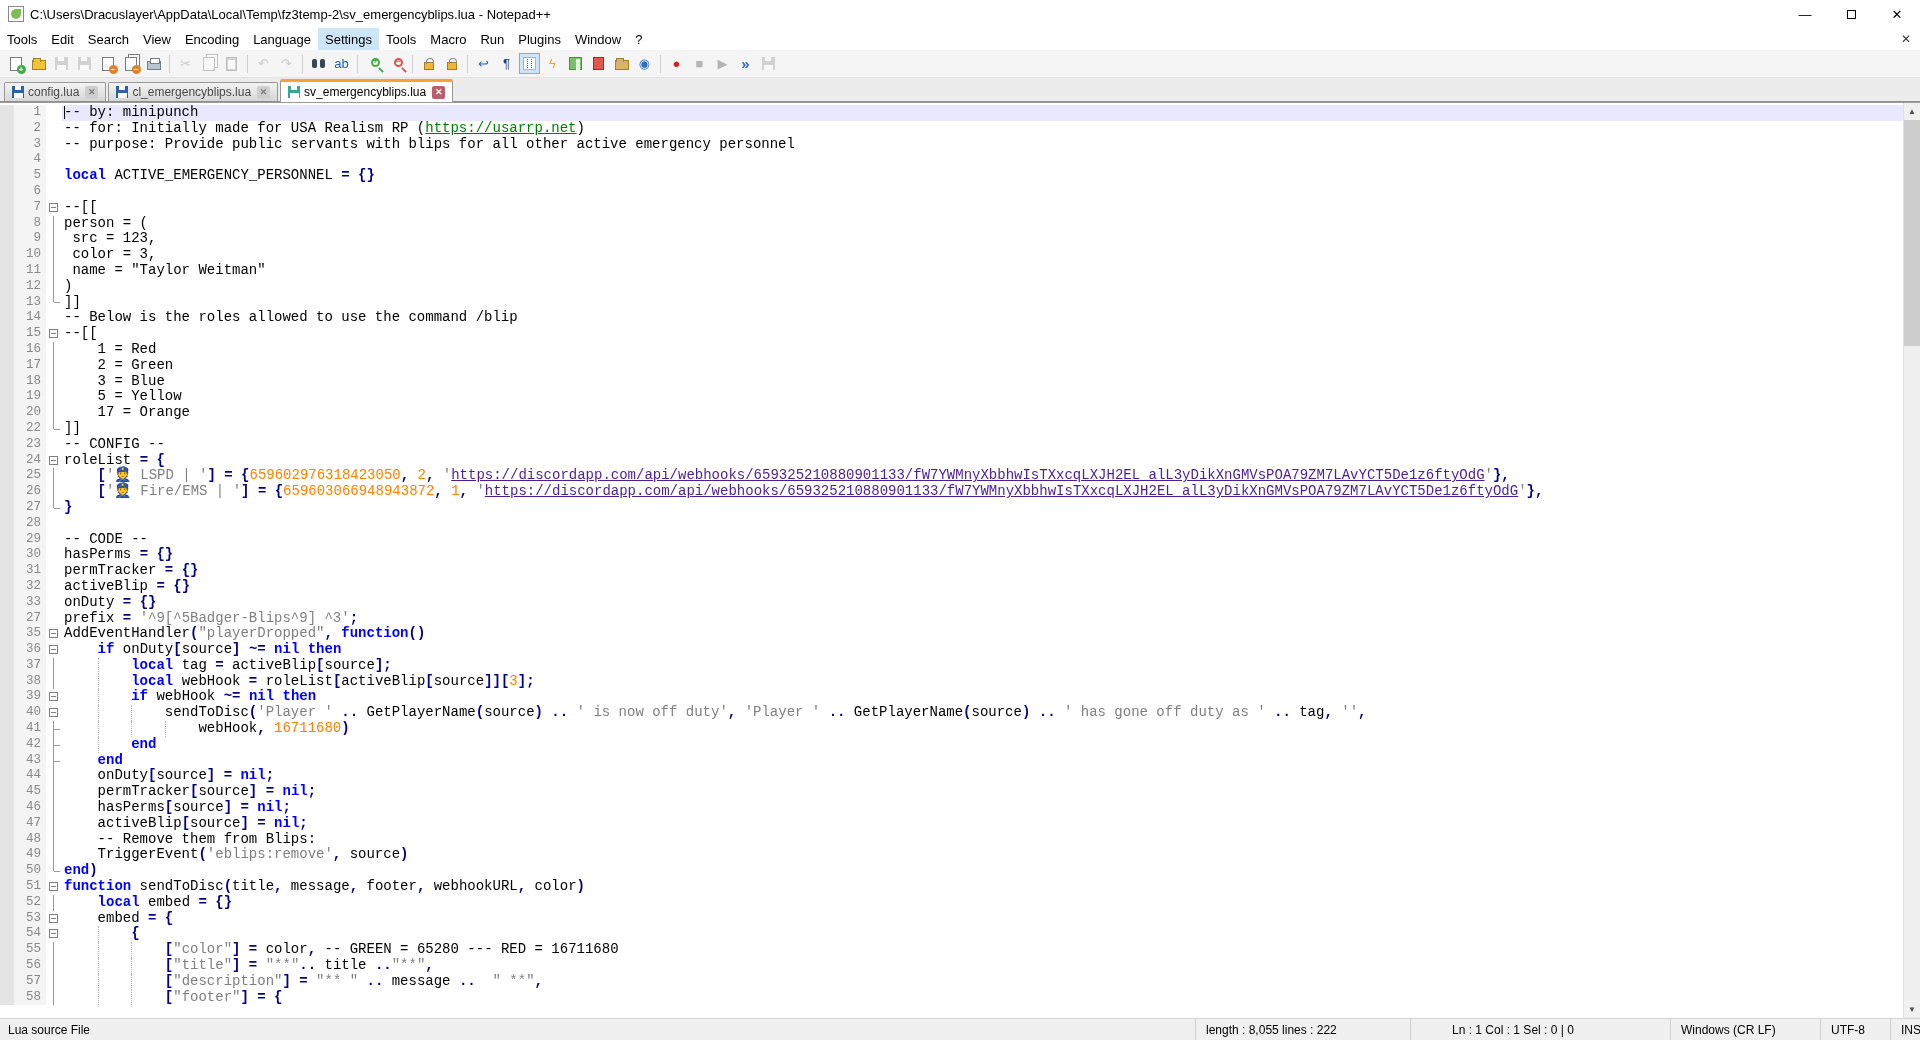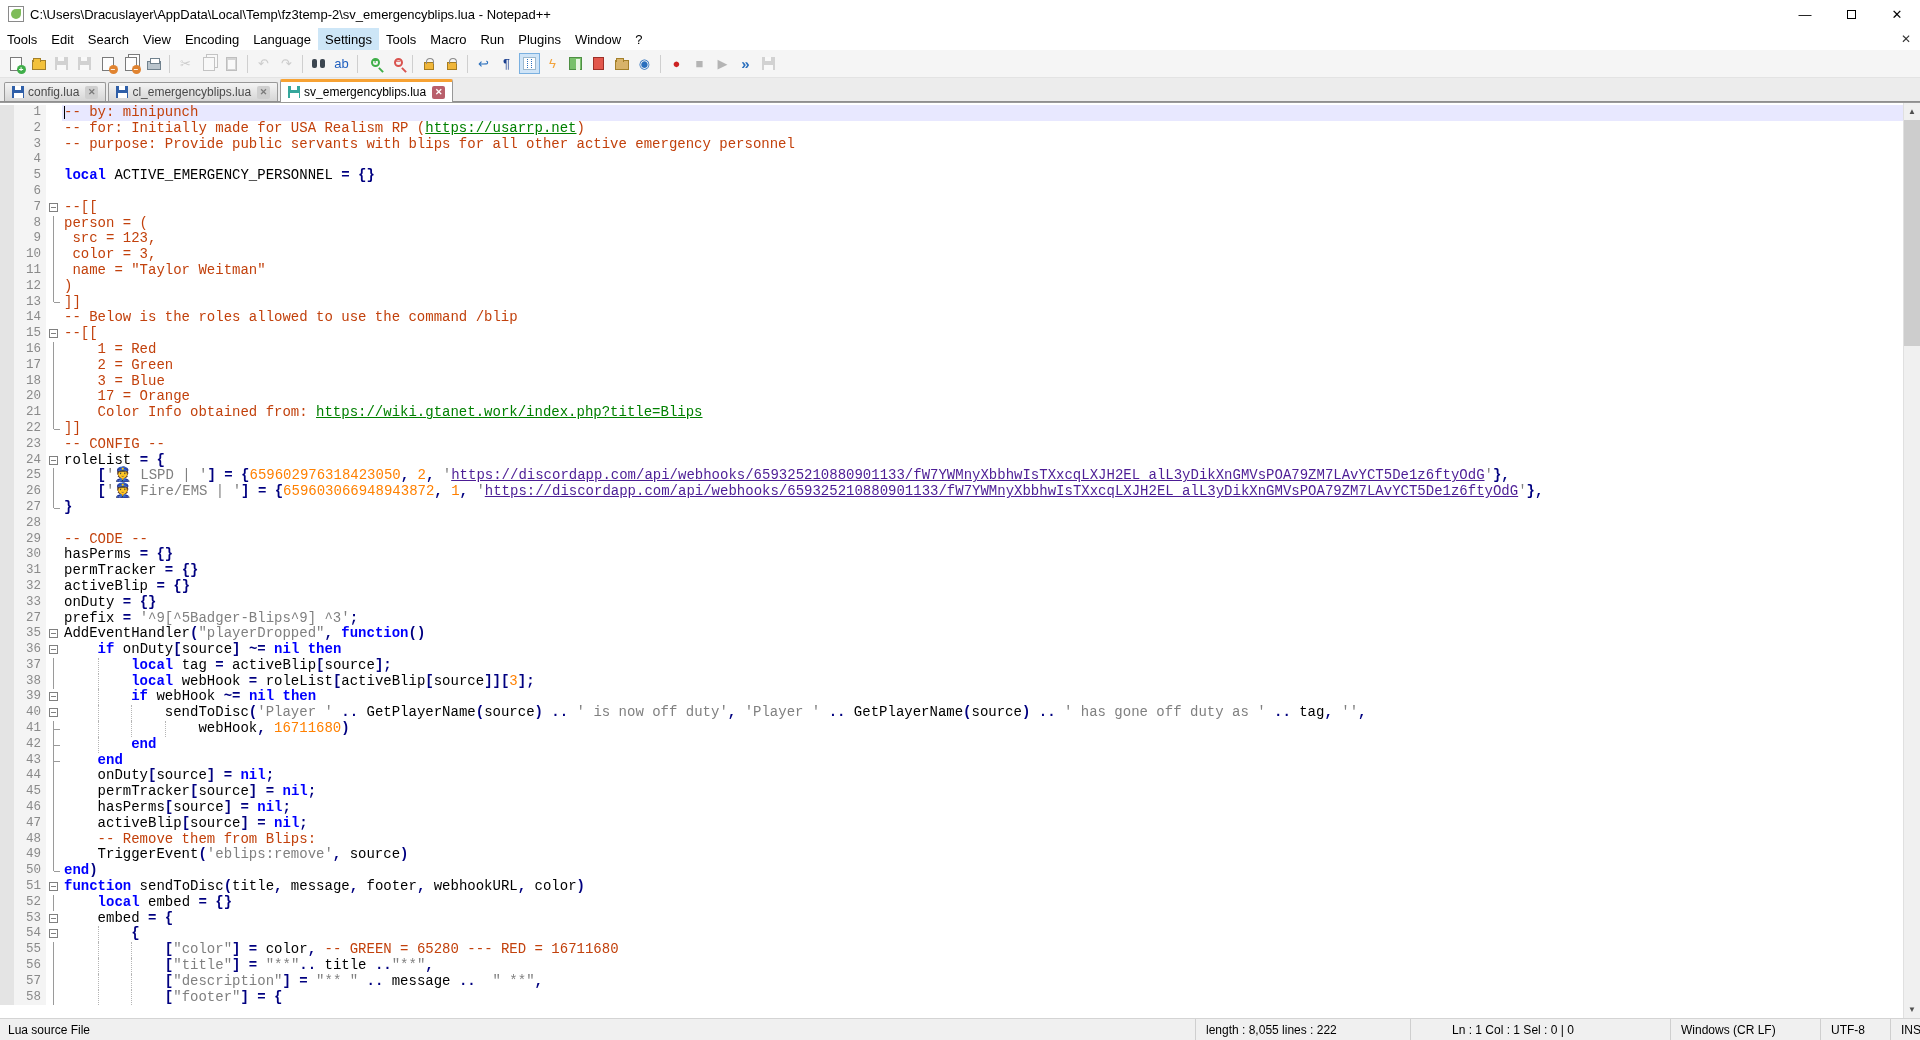--- a/index.html
+++ b/index.html
@@ -67,21 +67,21 @@
   .lines { flex:1; overflow:hidden; padding-top:2px; position:relative; }
   .row { height:15.8px; line-height:15.8px; display:flex; white-space:pre; font-family:"Liberation Mono", monospace; font-size:14px; }
   .bm { width:14px; background:#e4e4e4; flex:none; }
   .num { width:32px; flex:none; text-align:right; padding-right:5px; color:#8a8a8a; background:#f4f4f4; font-size:12.5px; }
   .fold { width:16px; flex:none; position:relative; background:#fff; }
   .code { flex:1; position:relative; padding-left:2px; }
   .row.cur .code { background:#e8e8ff; }
   .caret { position:absolute; left:2px; top:1px; width:1px; height:13px; background:#000; }
   .guide { position:absolute; top:0; bottom:0; border-left:1px dotted #b5b5b5; }
   .sd { color:#000; } .sk { color:#0000ff; font-weight:bold;margin-top:8px; }
-  .sc { color:#c2410c; } .su { color:#008000; text-decoration:underline; }
+  .sc { color:#000000; } .su { color:#008000; text-decoration:underline; }
   .sn { color:#ff8000; } .ss { color:#808080; } .ssu { color:#4c1d95; text-decoration:underline; }
   .so { color:#000080; font-weight:bold; }
   .f-box { position:absolute; left:3px; top:3px; width:9px; height:9px; border:1px solid #808080; background:#fff; }
   .f-box::after { content:""; position:absolute; left:1px; right:1px; top:3px; border-top:1px solid #808080; }
   .f-vline { position:absolute; left:7px; top:0; bottom:0; border-left:1px solid #9a9a9a; }
   .f-vhalf { position:absolute; left:7px; top:0; height:50%; border-left:1px solid #9a9a9a; }
   .f-tick { position:absolute; left:8px; top:50%; width:6px; border-top:1px solid #9a9a9a; }
   
   .vscroll { width:17px; flex:none; background:#f0f0f0; border-left:1px solid #e0e0e0; display:flex; flex-direction:column; }
   .sarrow { height:17px; display:flex; align-items:center; justify-content:center; font-size:8px; color:#505050; }
@@ -289,22 +289,22 @@
       <div class="row"><div class="bm"></div><div class="num">9</div><div class="fold"><div class="f-vline"></div></div><div class="code"><span class="sc"> src = 123,</span></div></div>
       <div class="row"><div class="bm"></div><div class="num">10</div><div class="fold"><div class="f-vline"></div></div><div class="code"><span class="sc"> color = 3,</span></div></div>
       <div class="row"><div class="bm"></div><div class="num">11</div><div class="fold"><div class="f-vline"></div></div><div class="code"><span class="sc"> name = "Taylor Weitman"</span></div></div>
       <div class="row"><div class="bm"></div><div class="num">12</div><div class="fold"><div class="f-vline"></div></div><div class="code"><span class="sc">)</span></div></div>
       <div class="row"><div class="bm"></div><div class="num">13</div><div class="fold"><div class="f-vhalf"></div><div class="f-tick"></div></div><div class="code"><span class="sc">]]</span></div></div>
       <div class="row"><div class="bm"></div><div class="num">14</div><div class="fold"></div><div class="code"><span class="sc">-- Below is the roles allowed to use the command /blip</span></div></div>
       <div class="row"><div class="bm"></div><div class="num">15</div><div class="fold"><div class="f-box"></div></div><div class="code"><span class="sc">--[[</span></div></div>
       <div class="row"><div class="bm"></div><div class="num">16</div><div class="fold"><div class="f-vline"></div></div><div class="code"><span class="sc">    1 = Red</span></div></div>
       <div class="row"><div class="bm"></div><div class="num">17</div><div class="fold"><div class="f-vline"></div></div><div class="code"><span class="sc">    2 = Green</span></div></div>
       <div class="row"><div class="bm"></div><div class="num">18</div><div class="fold"><div class="f-vline"></div></div><div class="code"><span class="sc">    3 = Blue</span></div></div>
+      <div class="row"><div class="bm"></div><div class="num">19</div><div class="fold"><div class="f-vline"></div></div><div class="code"><span class="sc">    5 = Yellow</span></div></div>
       <div class="row"><div class="bm"></div><div class="num">20</div><div class="fold"><div class="f-vline"></div></div><div class="code"><span class="sc">    17 = Orange</span></div></div>
-      <div class="row"><div class="bm"></div><div class="num">21</div><div class="fold"><div class="f-vline"></div></div><div class="code"><span class="sc">    Color Info obtained from: </span><span class="su">https://wiki.gtanet.work/index.php?title=Blips</span></div></div>
       <div class="row"><div class="bm"></div><div class="num">22</div><div class="fold"><div class="f-vhalf"></div><div class="f-tick"></div></div><div class="code"><span class="sc">]]</span></div></div>
       <div class="row"><div class="bm"></div><div class="num">23</div><div class="fold"></div><div class="code"><span class="sc">-- CONFIG --</span></div></div>
       <div class="row"><div class="bm"></div><div class="num">24</div><div class="fold"><div class="f-box"></div></div><div class="code"><span class="sd">roleList </span><span class="so">=</span><span class="sd"> </span><span class="so">{</span></div></div>
       <div class="row"><div class="bm"></div><div class="num">25</div><div class="fold"><div class="f-vline"></div></div><div class="code"><span class="sd">    </span><span class="so">[</span><span class="ss">'👮 LSPD | '</span><span class="so">]</span><span class="sd"> </span><span class="so">=</span><span class="sd"> </span><span class="so">{</span><span class="sn">659602976318423050</span><span class="so">,</span><span class="sd"> </span><span class="sn">2</span><span class="so">,</span><span class="sd"> </span><span class="ss">'</span><span class="ssu">https://discordapp.com/api/webhooks/659325210880901133/fW7YWMnyXbbhwIsTXxcqLXJH2EL_alL3yDikXnGMVsPOA79ZM7LAvYCT5De1z6ftyOdG</span><span class="ss">'</span><span class="so">},</span></div></div>
       <div class="row"><div class="bm"></div><div class="num">26</div><div class="fold"><div class="f-vline"></div></div><div class="code"><span class="sd">    </span><span class="so">[</span><span class="ss">'👮 Fire/EMS | '</span><span class="so">]</span><span class="sd"> </span><span class="so">=</span><span class="sd"> </span><span class="so">{</span><span class="sn">659603066948943872</span><span class="so">,</span><span class="sd"> </span><span class="sn">1</span><span class="so">,</span><span class="sd"> </span><span class="ss">'</span><span class="ssu">https://discordapp.com/api/webhooks/659325210880901133/fW7YWMnyXbbhwIsTXxcqLXJH2EL_alL3yDikXnGMVsPOA79ZM7LAvYCT5De1z6ftyOdG</span><span class="ss">'</span><span class="so">},</span></div></div>
       <div class="row"><div class="bm"></div><div class="num">27</div><div class="fold"><div class="f-vhalf"></div><div class="f-tick"></div></div><div class="code"><span class="so">}</span></div></div>
       <div class="row"><div class="bm"></div><div class="num">28</div><div class="fold"></div><div class="code"></div></div>
       <div class="row"><div class="bm"></div><div class="num">29</div><div class="fold"></div><div class="code"><span class="sc">-- CODE --</span></div></div>
       <div class="row"><div class="bm"></div><div class="num">30</div><div class="fold"></div><div class="code"><span class="sd">hasPerms </span><span class="so">=</span><span class="sd"> </span><span class="so">{}</span></div></div>
       <div class="row"><div class="bm"></div><div class="num">31</div><div class="fold"></div><div class="code"><span class="sd">permTracker </span><span class="so">=</span><span class="sd"> </span><span class="so">{}</span></div></div>

